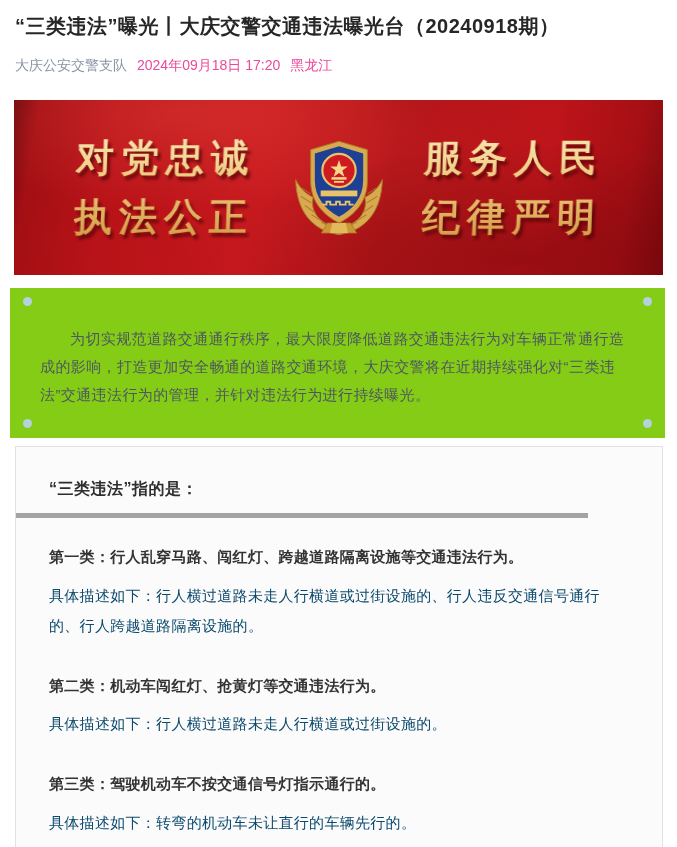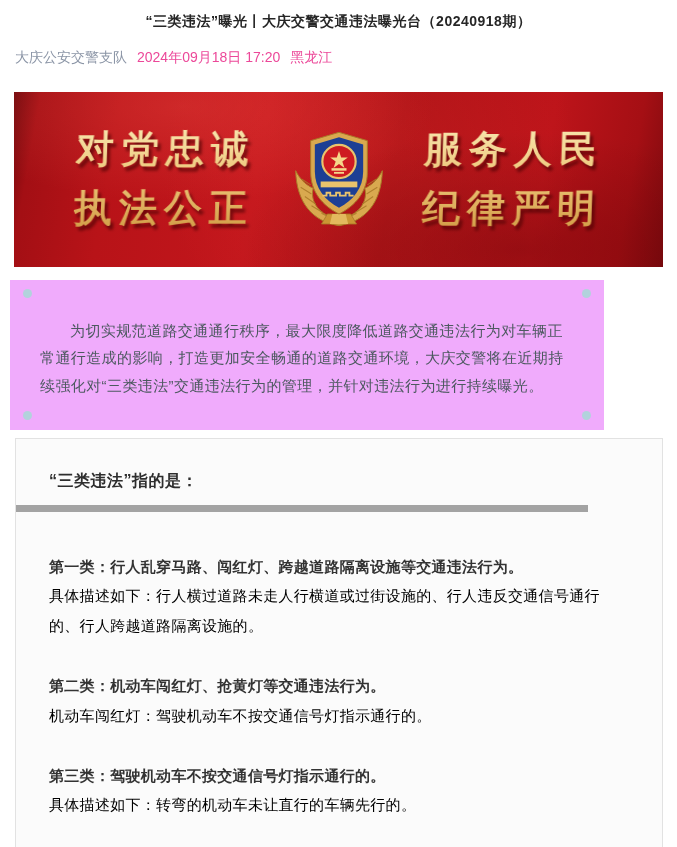--- a/index.html
+++ b/index.html
@@ -8,26 +8,25 @@
     width: 677px;
     min-height: 847px;
     font-family: "Liberation Sans", "DejaVu Sans", sans-serif;
     color: #333;
     position: relative;
   }
 
   
   .article-header { padding: 12px 15px 0 15px; }
   .article-title {
-    font-size: 14px;
+    font-size: 20px;
     line-height: 1.4;
     font-weight: 700;
     color: #262626;
     letter-spacing: 0.5px;
-    text-align: center;
   }
   .byline {
     margin-top: 17px;
     font-size: 14px;
     display: flex;
     align-items: flex-end;
     gap: 10px;
     white-space: nowrap;
   }
   .byline .author { color: #8b95a6; cursor: pointer; }
@@ -64,23 +63,23 @@
     color: transparent;
     filter: drop-shadow(3px 4px 1.5px rgba(70,0,2,0.65));
     transform: skewX(-2deg);
   }
 
   .badge-wrap { flex: 0 0 auto; display: flex; align-items: center; }
 
   
   .intro-box {
     margin: 13px 12px 0 10px;
-    width: 594px;
+    width: 655px;
     min-height: 145px;
-    background: #f0abfc;
+    background: #84cc16;
     position: relative;
     padding: 37px 32px 30px 30px;
   }
   .corner-dot {
     position: absolute;
     width: 9px; height: 9px;
     border-radius: 50%;
     background: #b2d2dc;
   }
   .dot-tl { left: 13px;  top: 9px; }
@@ -99,40 +98,40 @@
   .rules-card {
     margin: 8px 14px 0 15px;
     width: 648px;
     border: 1px solid #e2e2e2;
     background: #fbfbfb;
     padding: 28px 0 38px 0;
   }
   .rules-heading {
     width: 88.5%;
     padding: 4px 0 13px 33px;
-    border-bottom: 7px solid #a3a3a3;
+    border-bottom: 5px solid #a3a3a3;
     font-size: 16px;
     font-weight: 700;
     color: #2e2e2e;
     letter-spacing: 0.5px;
   }
   .rule-section { padding: 0 34px 0 33px; }
   .rule-title {
-    margin-top: 44px;
+    margin-top: 28px;
     font-size: 15px;
     font-weight: 700;
     color: #333;
     line-height: 1.5;
     letter-spacing: 0.3px;
   }
   .rule-desc {
-    margin-top: 3px;
+    margin-top: 12px;
     font-size: 15px;
     line-height: 2.0;
-    color: #000000;
+    color: #0c4a6e;
     letter-spacing: 0.3px;
   }
   .rule-section + .rule-section .rule-title { margin-top: 34px; }
 </style>
 </head>
 <body>
 
 <div class="article-header">
   <h1 class="article-title">“三类违法”曝光丨大庆交警交通违法曝光台（20240918期）</h1>
   <div class="byline">
@@ -194,20 +193,20 @@
 <div class="rules-card">
   <div class="rules-heading">“三类违法”指的是：</div>
 
   <div class="rule-section">
     <p class="rule-title">第一类：行人乱穿马路、闯红灯、跨越道路隔离设施等交通违法行为。</p>
     <p class="rule-desc">具体描述如下：行人横过道路未走人行横道或过街设施的、行人违反交通信号通行的、行人跨越道路隔离设施的。</p>
   </div>
 
   <div class="rule-section">
     <p class="rule-title">第二类：机动车闯红灯、抢黄灯等交通违法行为。</p>
-    <p class="rule-desc">机动车闯红灯：驾驶机动车不按交通信号灯指示通行的。</p>
+    <p class="rule-desc">具体描述如下：行人横过道路未走人行横道或过街设施的。</p>
   </div>
 
   <div class="rule-section">
     <p class="rule-title">第三类：驾驶机动车不按交通信号灯指示通行的。</p>
     <p class="rule-desc">具体描述如下：转弯的机动车未让直行的车辆先行的。</p>
   </div>
 </div>
 
 </body></html>

